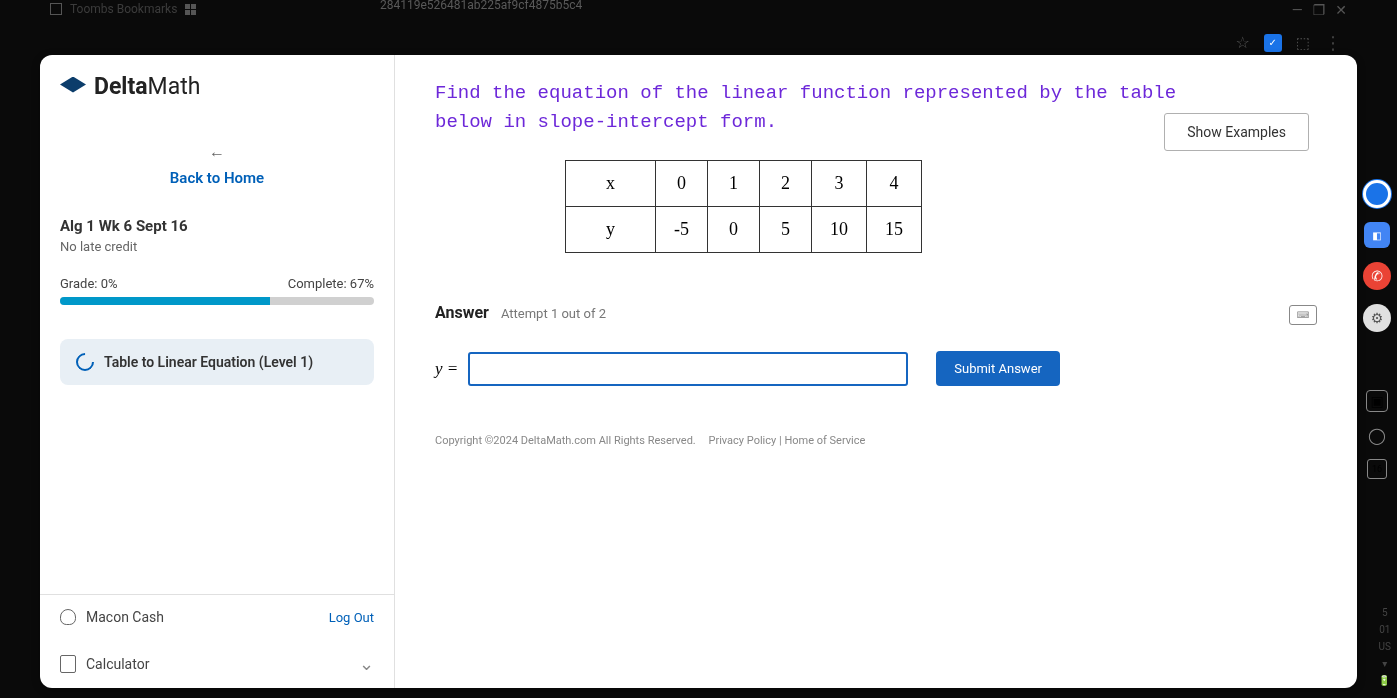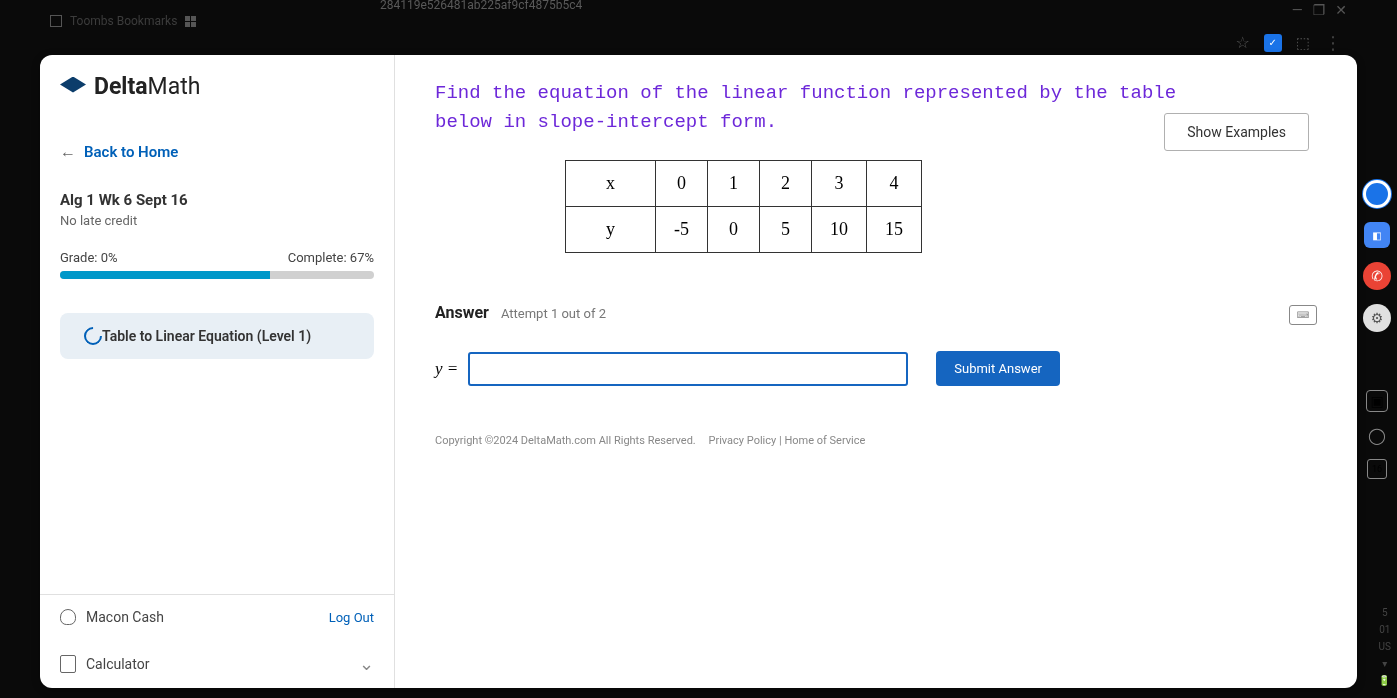--- a/index.html
+++ b/index.html
@@ -1,19 +1,19 @@
 <!DOCTYPE html>
 <html><head>
 <meta charset="utf-8">
 <style>
 * { box-sizing: border-box; margin: 0; padding: 0; font-family: -apple-system, BlinkMacSystemFont, "Segoe UI", Roboto, sans-serif; }
 body { background: #1a1a1a; width: 1397px; height: 698px; position: relative; overflow: hidden; }
 
 .outer-frame { position: absolute; inset: 0; background: #0a0a0a; }
-.bookmark-bar { position: absolute; top: 14px; left: 50px; display: flex; align-items: center; gap: 8px; color: #3c3c3c; font-size: 12px; }
+.bookmark-bar { position: absolute; top: 2px; left: 50px; display: flex; align-items: center; gap: 8px; color: #3c3c3c; font-size: 12px; }
 .bookmark-icon { width: 12px; height: 12px; border: 1.5px solid #555; display: inline-block; }
 .grid-icon { display: inline-grid; grid-template: 5px 5px / 5px 5px; gap: 1px; }
 .grid-icon span { background: #555; width: 5px; height: 5px; }
 .url-bar { position: absolute; top: -2px; left: 380px; color: #5a5a5a; font-size: 12px; }
 .win-controls { position: absolute; top: 2px; right: 50px; display:flex; gap:10px; color:#555; font-size:14px;}
 .chrome-row2 { position: absolute; top: 32px; right: 55px; display: flex; gap: 14px; align-items: center; }
 .star-icon::before { content: "☆"; font-size: 16px; color: #555; }
 .blue-check { width: 18px; height: 18px; background: #1a73e8; border-radius: 3px; display: flex; align-items: center; justify-content: center; color: white; font-size: 10px; }
 .dots-icon::before { content: "⋮"; font-size: 18px; color: #444; }
 
@@ -21,31 +21,31 @@
 
 .all-bookmarks { position: absolute; top: 70px; right: 60px; font-size: 11px; color: #888; display: flex; align-items: center; gap: 4px; }
 .folder-icon { width: 12px; height: 10px; border: 1px solid #999; border-radius: 1px; }
 
 .sidebar { width: 355px; border-right: 1px solid #e0e0e0; padding: 18px 20px 0 20px; display: flex; flex-direction: column; position: relative; }
 .logo-row { display: flex; align-items: center; gap: 8px; margin-bottom: 42px; }
 .grad-cap { width: 26px; height: 20px; background: #0c3d6b; clip-path: polygon(50% 0, 100% 40%, 50% 80%, 0 40%); position: relative; }
 .logo-text { font-size: 23px; color: #222; }
 .logo-text b { font-weight: 700; }
 
-.back-link { display: flex; align-items: center; gap: 8px; color: #0060b8; font-size: 15px; font-weight: 600; margin-bottom: 30px; }
+.back-link { display: flex; align-items: center; gap: 8px; color: #0060b8; font-size: 15px; font-weight: 600; margin-bottom: 30px; flex-direction: column; }
 .arrow-left::before { content: "←"; font-size: 16px; color: #666; }
 
 .assignment-title { font-size: 15px; font-weight: 700; color: #333; margin-bottom: 4px; }
 .late-credit { font-size: 13px; color: #666; margin-bottom: 22px; }
 
 .progress-row { display: flex; justify-content: space-between; font-size: 13px; color: #444; margin-bottom: 6px; }
 .progress-bar { height: 8px; background: #d0d0d0; border-radius: 4px; overflow: hidden; margin-bottom: 34px; }
 .progress-fill { height: 100%; background: #0098c9; width: 67%; }
 
-.skill-card { background: #e8eff5; border-radius: 8px; padding: 14px 24px; display: flex; align-items: center; gap: 0; font-size: 14px; font-weight: 600; color: #333; }
+.skill-card { background: #e8eff5; border-radius: 8px; padding: 14px 16px; display: flex; align-items: center; gap: 10px; font-size: 14px; font-weight: 600; color: #333; }
 .refresh-icon { width: 18px; height: 18px; border: 2.5px solid #0060b8; border-radius: 50%; border-top-color: transparent; transform: rotate(45deg); position: relative; }
 
 .sidebar-footer { margin-top: auto; border-top: 1px solid #e0e0e0; margin-left: -20px; margin-right: -20px; }
 .footer-row { display: flex; align-items: center; gap: 10px; padding: 14px 20px; font-size: 14px; color: #444; }
 .calc-icon { width: 16px; height: 18px; border: 1.5px solid #666; border-radius: 2px; }
 .user-icon { width: 16px; height: 16px; border: 1.5px solid #666; border-radius: 50% 50% 40% 40%; }
 .chev-down { margin-left: auto; color: #888; }
 .chev-down::before { content: "⌄"; font-size: 18px; }
 .logout { margin-left: auto; color: #0060b8; font-size: 13px; }
 

